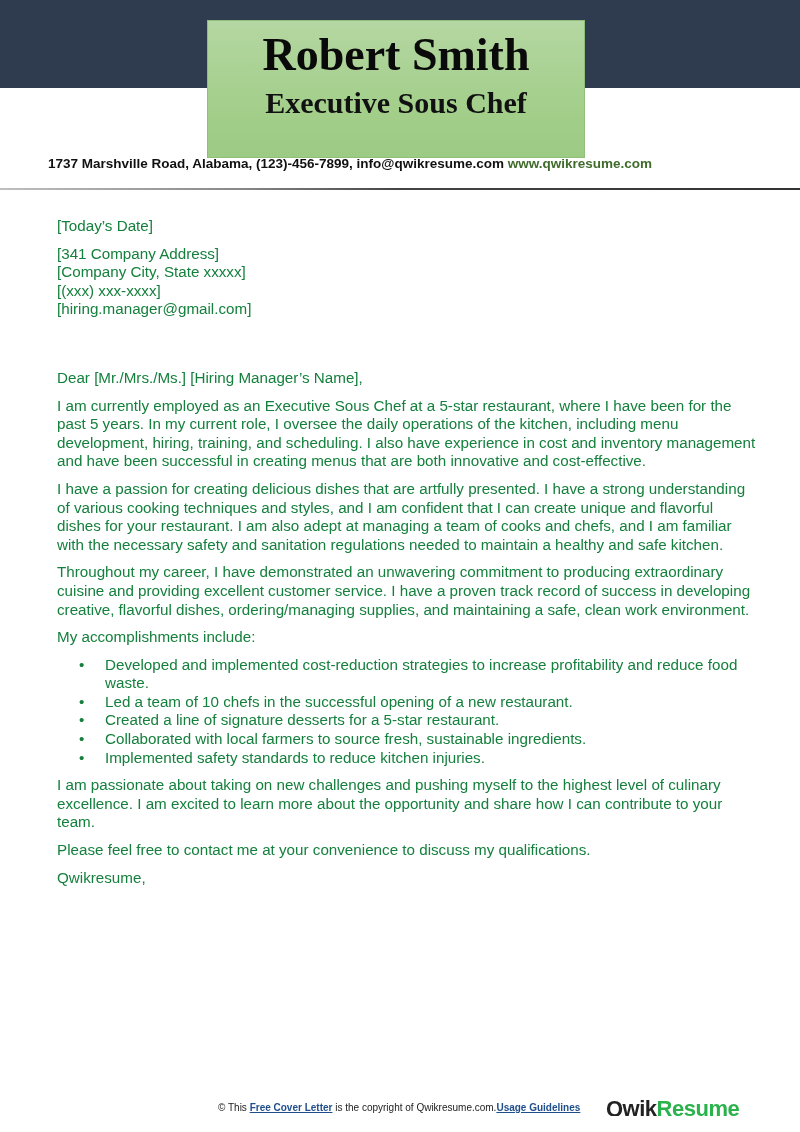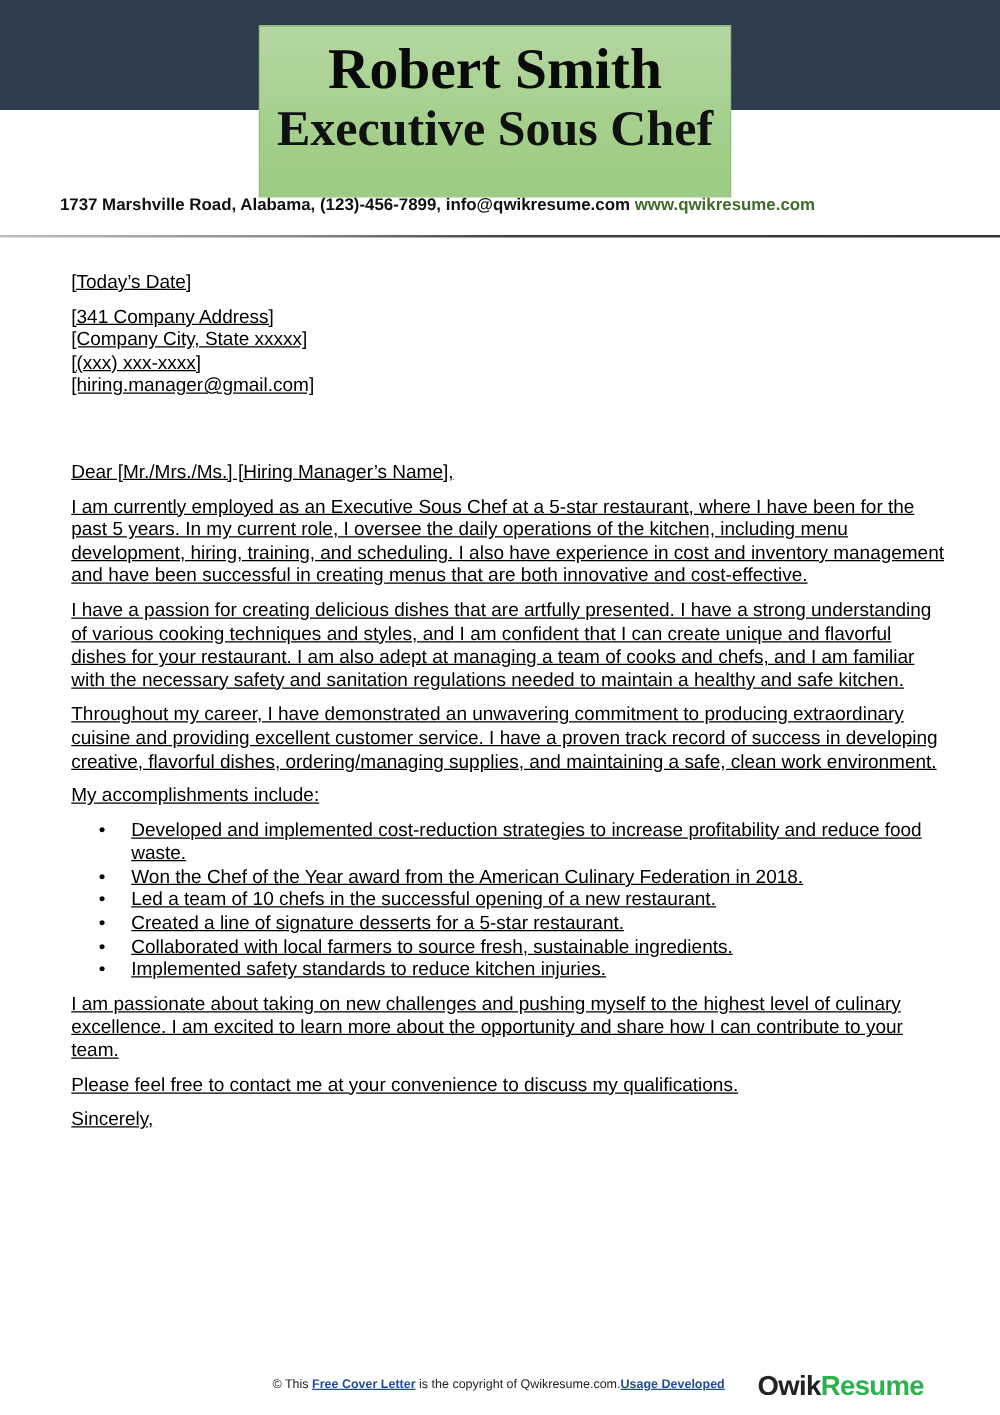--- a/index.html
+++ b/index.html
@@ -2,26 +2,26 @@
 <html><head>
 <meta charset="utf-8">
 <style>
   html, body { margin:0; padding:0; background:#ffffff; }
   body { width:800px; height:1132px; position:relative; overflow:hidden; font-family:"Liberation Sans", sans-serif; color:#111; }
   .top-band { position:absolute; left:0; top:0; width:800px; height:88px; background:#2f3b4e; }
   .name-box { position:absolute; left:207px; top:20px; width:378px; height:138px;
     background:linear-gradient(180deg,#b5d7a2 0%,#a4cf8c 60%,#9ccb84 100%);
     border:1px solid #8fbf78; box-sizing:border-box; text-align:center; }
   .name { font-family:"Liberation Serif", serif; font-weight:bold; font-size:46px; line-height:50px; margin-top:9px; color:#0a0a0a; letter-spacing:0px; }
-  .title { font-family:"Liberation Serif", serif; font-weight:bold; font-size:40px; line-height:34px; margin-top:6px; color:#111; }
+  .title { font-family:"Liberation Serif", serif; font-weight:bold; font-size:30px; line-height:34px; margin-top:6px; color:#111; }
   .contact { position:absolute; left:0; top:156px; width:700px; text-align:center; font-size:13.5px; font-weight:bold; color:#111; }
   .contact .web { color:#3f6b2b; }
   .divider { position:absolute; left:0; top:188px; width:800px; height:2px;
     background:linear-gradient(90deg,#bfbfbf 0%,#888 30%,#444 50%,#333 100%); }
-  .letter { position:absolute; left:57px; top:217px; width:700px; font-size:15.2px; line-height:18.6px; color:#000000;text-decoration:underline; }
+  .letter { position:absolute; left:57px; top:217px; width:700px; font-size:15.2px; line-height:18.6px; color:#15803d; }
   .letter p { margin:0 0 9px 0; }
   .blk { margin-bottom:22px; }
   .gap { height:28px; }
   ul.acc { margin:0 0 9px 0; padding:0 0 0 48px; list-style:none; }
   ul.acc li { position:relative; padding-left:0; }
   ul.acc li::before { content:"\2022"; position:absolute; left:-26px; top:0; }
   .footer { position:absolute; left:0; top:1100px; width:800px; height:20px; font-size:10px; color:#222; }
   .footer .copy { position:absolute; left:218px; top:2px; }
   .footer a { color:#1f4e8c; text-decoration:underline; font-weight:bold; }
   .logo { position:absolute; left:606px; top:-4px; font-size:22px; font-weight:bold; letter-spacing:-0.5px; height:20px; overflow:hidden; }
@@ -52,27 +52,26 @@
     <div>[hiring.manager@gmail.com]</div>
   </div>
   <div class="gap"></div>
   <p>Dear [Mr./Mrs./Ms.] [Hiring Manager’s Name],</p>
   <p>I am currently employed as an Executive Sous Chef at a 5-star restaurant, where I have been for the past 5 years. In my current role, I oversee the daily operations of the kitchen, including menu development, hiring, training, and scheduling. I also have experience in cost and inventory management and have been successful in creating menus that are both innovative and cost-effective.</p>
   <p>I have a passion for creating delicious dishes that are artfully presented. I have a strong understanding of various cooking techniques and styles, and I am confident that I can create unique and flavorful dishes for your restaurant. I am also adept at managing a team of cooks and chefs, and I am familiar with the necessary safety and sanitation regulations needed to maintain a healthy and safe kitchen.</p>
   <p>Throughout my career, I have demonstrated an unwavering commitment to producing extraordinary cuisine and providing excellent customer service. I have a proven track record of success in developing creative, flavorful dishes, ordering/managing supplies, and maintaining a safe, clean work environment.</p>
   <p>My accomplishments include:</p>
   <ul class="acc">
     <li>Developed and implemented cost-reduction strategies to increase profitability and reduce food waste.</li>
-    <li>Won the Chef of the Year award from the American Culinary Federation in 2018.</li>
     <li>Led a team of 10 chefs in the successful opening of a new restaurant.</li>
     <li>Created a line of signature desserts for a 5-star restaurant.</li>
     <li>Collaborated with local farmers to source fresh, sustainable ingredients.</li>
     <li>Implemented safety standards to reduce kitchen injuries.</li>
   </ul>
   <p>I am passionate about taking on new challenges and pushing myself to the highest level of culinary excellence. I am excited to learn more about the opportunity and share how I can contribute to your team.</p>
   <p>Please feel free to contact me at your convenience to discuss my qualifications.</p>
-  <div>Sincerely,</div>
+  <div>Qwikresume,</div>
 </div>
 
 <div class="footer">
-  <span class="copy"><span>© This </span><a>Free Cover Letter</a><span> is the copyright of Qwikresume.com.</span><a>Usage Developed</a></span>
+  <span class="copy"><span>© This </span><a>Free Cover Letter</a><span> is the copyright of Qwikresume.com.</span><a>Usage Guidelines</a></span>
   <div class="logo"><span class="q">Qwik</span><span class="r">Resume</span></div>
 </div>
 
 </body></html>

